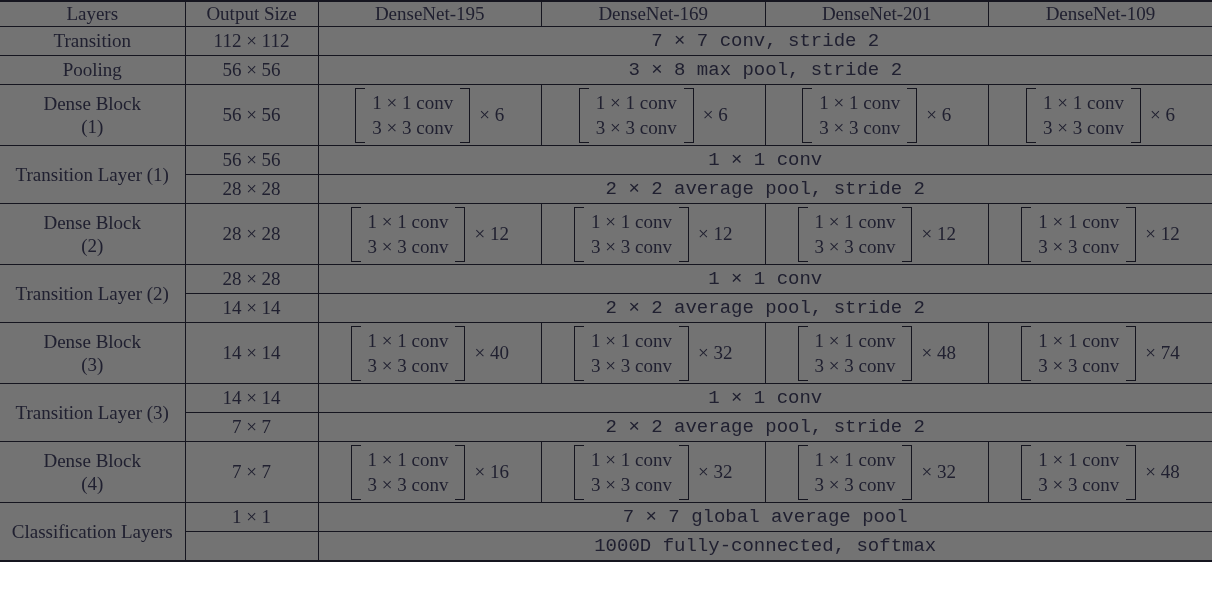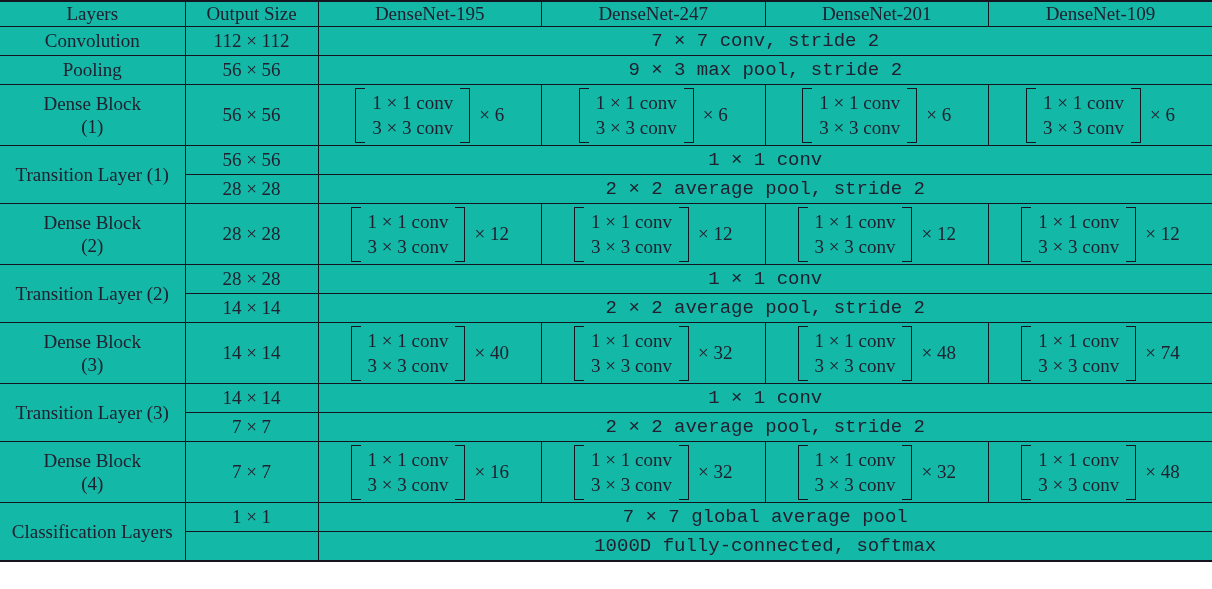--- a/index.html
+++ b/index.html
@@ -22,21 +22,21 @@
     font-size: 19px;
     color: #202030;
   }
 
   #arch-table td, #arch-table th {
     padding: 0;
     margin: 0;
     font-weight: normal;
     text-align: center;
     vertical-align: middle;
-    background: #14b8a6;
+    background: #737373;
   }
 
   
   col.c-layers    { width: 185px; }
   col.c-output    { width: 133px; }
   col.c-net       { width: 223.5px; }
 
   
   .rule-top       { border-top: 2px solid #15151f; }
   .rule-mid       { border-top: 1.4px solid #15151f; }
@@ -104,35 +104,35 @@
       <col class="c-net">
       <col class="c-net">
       <col class="c-net">
   </colgroup>
 
   <tbody>
       <tr class="h-row rule-top">
     <th class="cell">Layers</th>
     <th class="cell vl">Output Size</th>
     <th class="cell vl">DenseNet-195</th>
-    <th class="cell vl">DenseNet-247</th>
+    <th class="cell vl">DenseNet-169</th>
     <th class="cell vl">DenseNet-201</th>
     <th class="cell vl">DenseNet-109</th>
   </tr>
 
   <tr class="r-short rule-mid">
-    <td class="cell">Convolution</td>
+    <td class="cell">Transition</td>
     <td class="cell vl">112 × 112</td>
     <td class="cell vl span-text" colspan="4">7 × 7 conv, stride 2</td>
   </tr>
 
   <tr class="r-short rule-thin">
     <td class="cell">Pooling</td>
     <td class="cell vl">56 × 56</td>
-    <td class="cell vl span-text" colspan="4">9 × 3 max pool, stride 2</td>
+    <td class="cell vl span-text" colspan="4">3 × 8 max pool, stride 2</td>
   </tr>
 
   <tr class="r-tall rule-mid">
     <td class="cell layer-name">
       <span>Dense Block</span>
       <span class="sub">(1)</span>
     </td>
     <td class="cell vl">56 × 56</td>
 
     <td class="cell vl">

